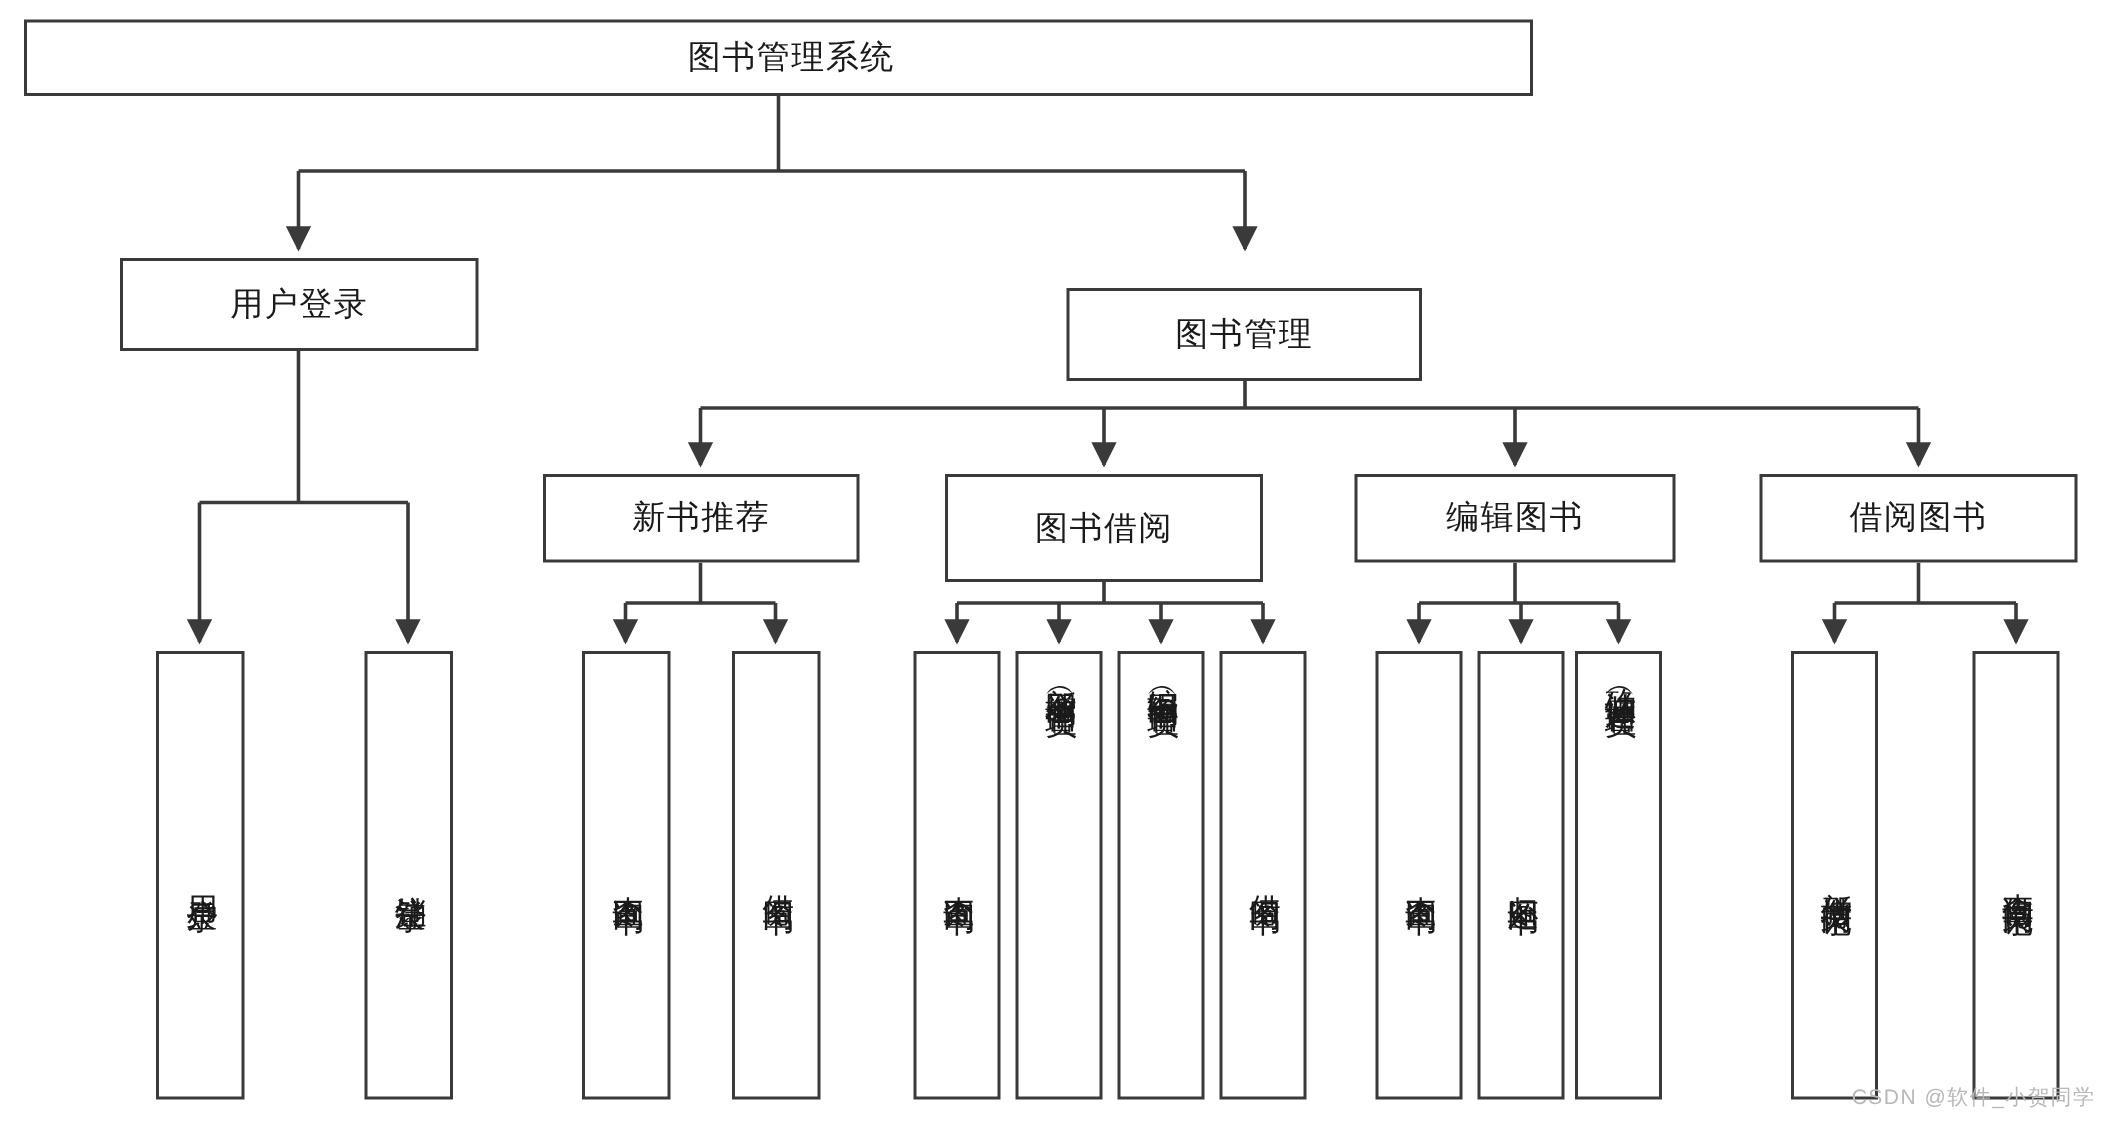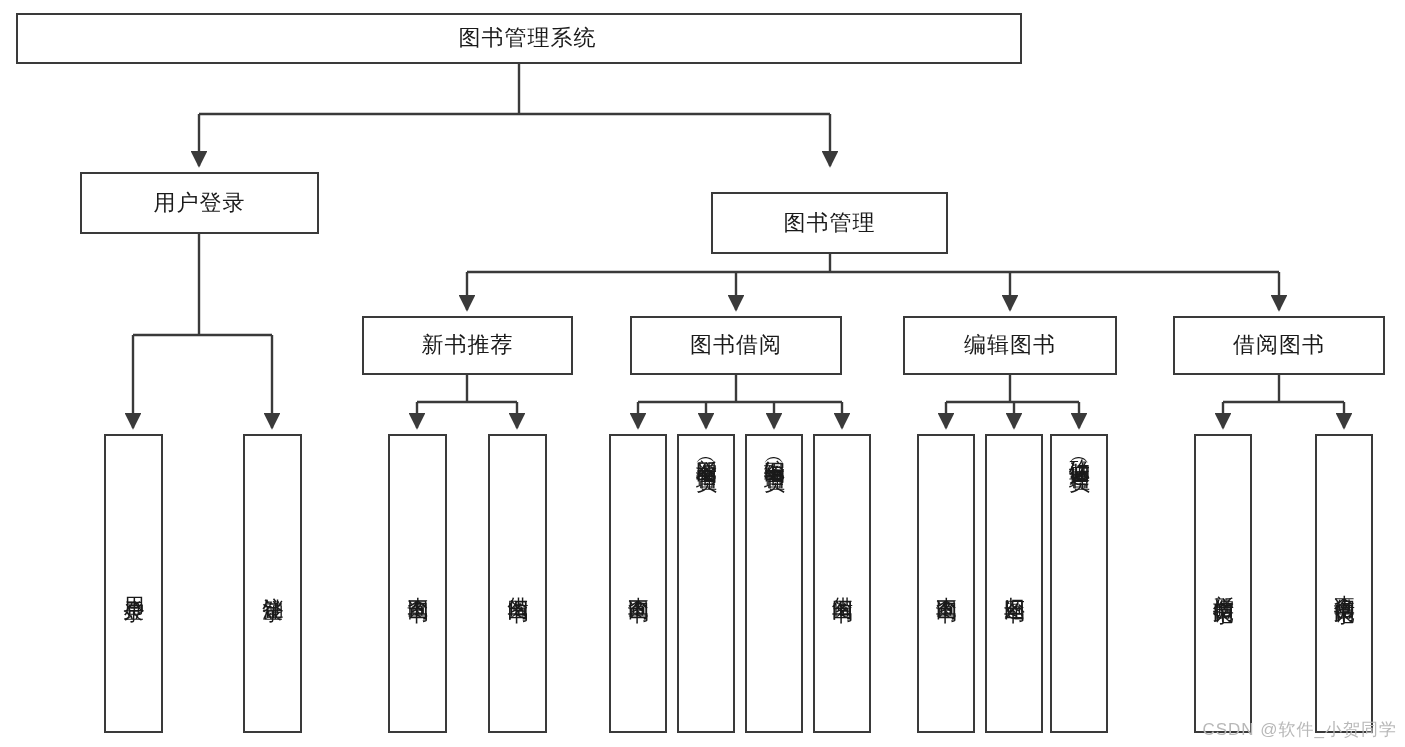--- a/index.html
+++ b/index.html
@@ -36,21 +36,21 @@
     padding-bottom:6px;
     justify-content:flex-start;
     align-items:center;
   }
   .node.v.center{justify-content:center;}
   .node.v .lbl{writing-mode:vertical-rl;text-orientation:upright;}
   #watermark{
     position:absolute;
     right:8px;
     bottom:6px;
-    font-size:17px;
+    font-size:14px;
     color:#b8b8b8;
     letter-spacing:1px;
     white-space:nowrap;
     pointer-events:none;
   }
   svg{position:absolute;left:0;top:0;}
 </style>
 </head>
 <body>
 
@@ -113,21 +113,21 @@
   <div class="node h" style="left:80px;top:172px;width:239px;height:62px;">
     <span>用户登录</span>
   </div>
   <div class="node h" style="left:711px;top:172px;width:237px;height:62px;margin-top:20px;">
     <span>图书管理</span>
   </div>
 
   <div class="node h" style="left:362px;top:316px;width:211px;height:59px;">
     <span>新书推荐</span>
   </div>
-  <div class="node h" style="left:630px;top:316px;width:212px;height:59px;">
+  <div class="node h" style="left:630px;top:316px;width:212px;height:72px;">
     <span>图书借阅</span>
   </div>
   <div class="node h" style="left:903px;top:316px;width:214px;height:59px;">
     <span>编辑图书</span>
   </div>
   <div class="node h" style="left:1173px;top:316px;width:212px;height:59px;">
     <span>借阅图书</span>
   </div>
 
   <div class="node v center" style="left:104px;top:434px;width:59px;height:299px;">

